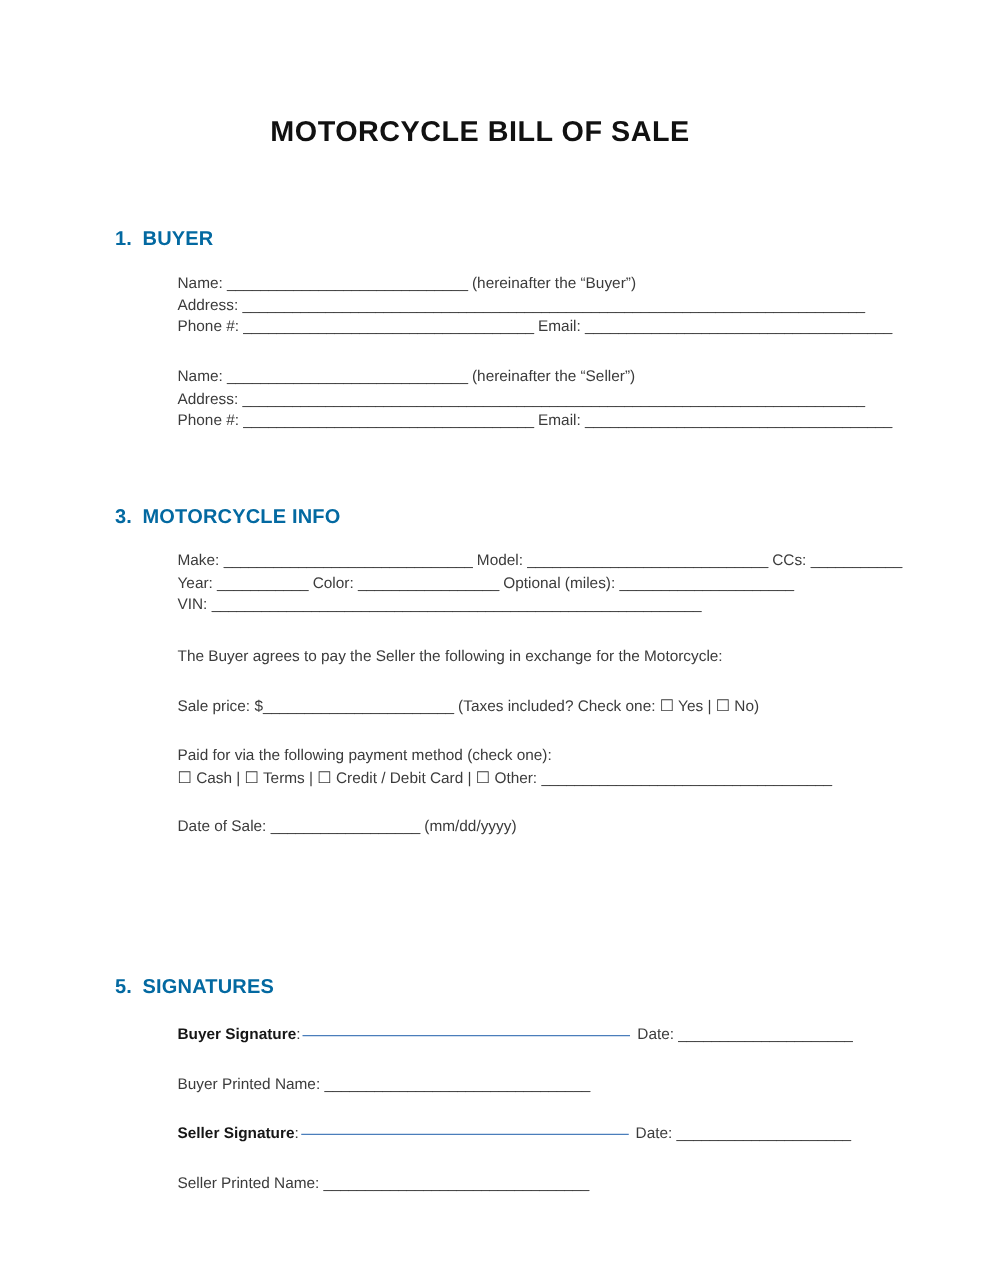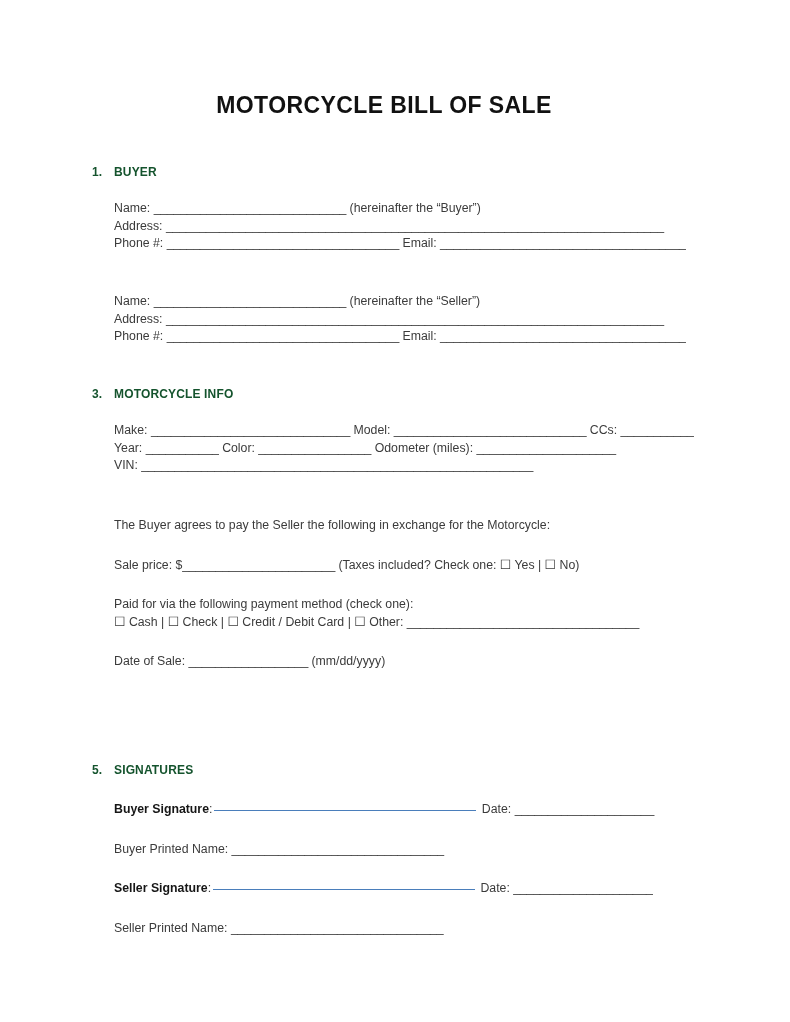--- a/index.html
+++ b/index.html
@@ -36,44 +36,46 @@
   }
 
   
   .section {
     position: absolute;
     left: 92px;
     width: 640px;
   }
   .section-head {
     position: relative;
-    font-size: 12px;
+    font-size: 16px;
     font-weight: bold;
-    color: #14532d;
+    color: #0369a1;
     letter-spacing: 0.15px;
     height: 18px;
     white-space: nowrap;
+    margin-top: 18px;
   }
   .section-num {
     display: inline-block;
     width: 22px;
   }
   .section-title {
     display: inline-block;
   }
 
   .body {
     margin-left: 22px;
     font-size: 12.3px;
     line-height: 17.6px;
     color: #3b3b3b;
   }
 
   .line {
     white-space: nowrap;
+    margin-left: 28px;
   }
   .gap {
     height: 17px;
   }
 
   
   .u {
     letter-spacing: -0.2px;
   }
 
@@ -139,21 +141,21 @@
   <div class="section" style="top:387px;">
     <div class="section-head">
       <span class="section-num">3.</span><span class="section-title">MOTORCYCLE INFO</span>
     </div>
     <div class="gap"></div>
     <div class="body">
       <div class="line">
         <span>Make: </span><span class="u">______________________________</span><span> Model: </span><span class="u">_____________________________</span><span> CCs: </span><span class="u">___________</span>
       </div>
       <div class="line">
-        <span>Year: </span><span class="u">___________</span><span> Color: </span><span class="u">_________________</span><span> Odometer (miles): </span><span class="u">_____________________</span>
+        <span>Year: </span><span class="u">___________</span><span> Color: </span><span class="u">_________________</span><span> Optional (miles): </span><span class="u">_____________________</span>
       </div>
       <div class="line">
         <span>VIN: </span><span class="u">___________________________________________________________</span>
       </div>
     </div>
   </div>
 
   <div class="section" style="top:498px;">
     <div class="gap" style="height:19px;"></div>
     <div class="body">
@@ -162,21 +164,21 @@
       <div class="gap" style="height:22px;"></div>
 
       <div class="line">
         <span>Sale price: $</span><span class="u">_______________________</span><span> (Taxes included? Check one: </span><span class="chk">☐</span><span> Yes </span><span>| </span><span class="chk">☐</span><span> No)</span>
       </div>
 
       <div class="gap" style="height:22px;"></div>
 
       <div class="line">Paid for via the following payment method (check one):</div>
       <div class="line">
-        <span class="chk">☐</span><span> Cash </span><span>| </span><span class="chk">☐</span><span> Check </span><span>| </span><span class="chk">☐</span><span> Credit / Debit Card </span><span>| </span><span class="chk">☐</span><span> Other: </span><span class="u">___________________________________</span>
+        <span class="chk">☐</span><span> Cash </span><span>| </span><span class="chk">☐</span><span> Terms </span><span>| </span><span class="chk">☐</span><span> Credit / Debit Card </span><span>| </span><span class="chk">☐</span><span> Other: </span><span class="u">___________________________________</span>
       </div>
 
       <div class="gap" style="height:22px;"></div>
 
       <div class="line">
         <span>Date of Sale: </span><span class="u">__________________</span><span> (mm/dd/yyyy)</span>
       </div>
 
       <div class="gap" style="height:22px;"></div>
 

